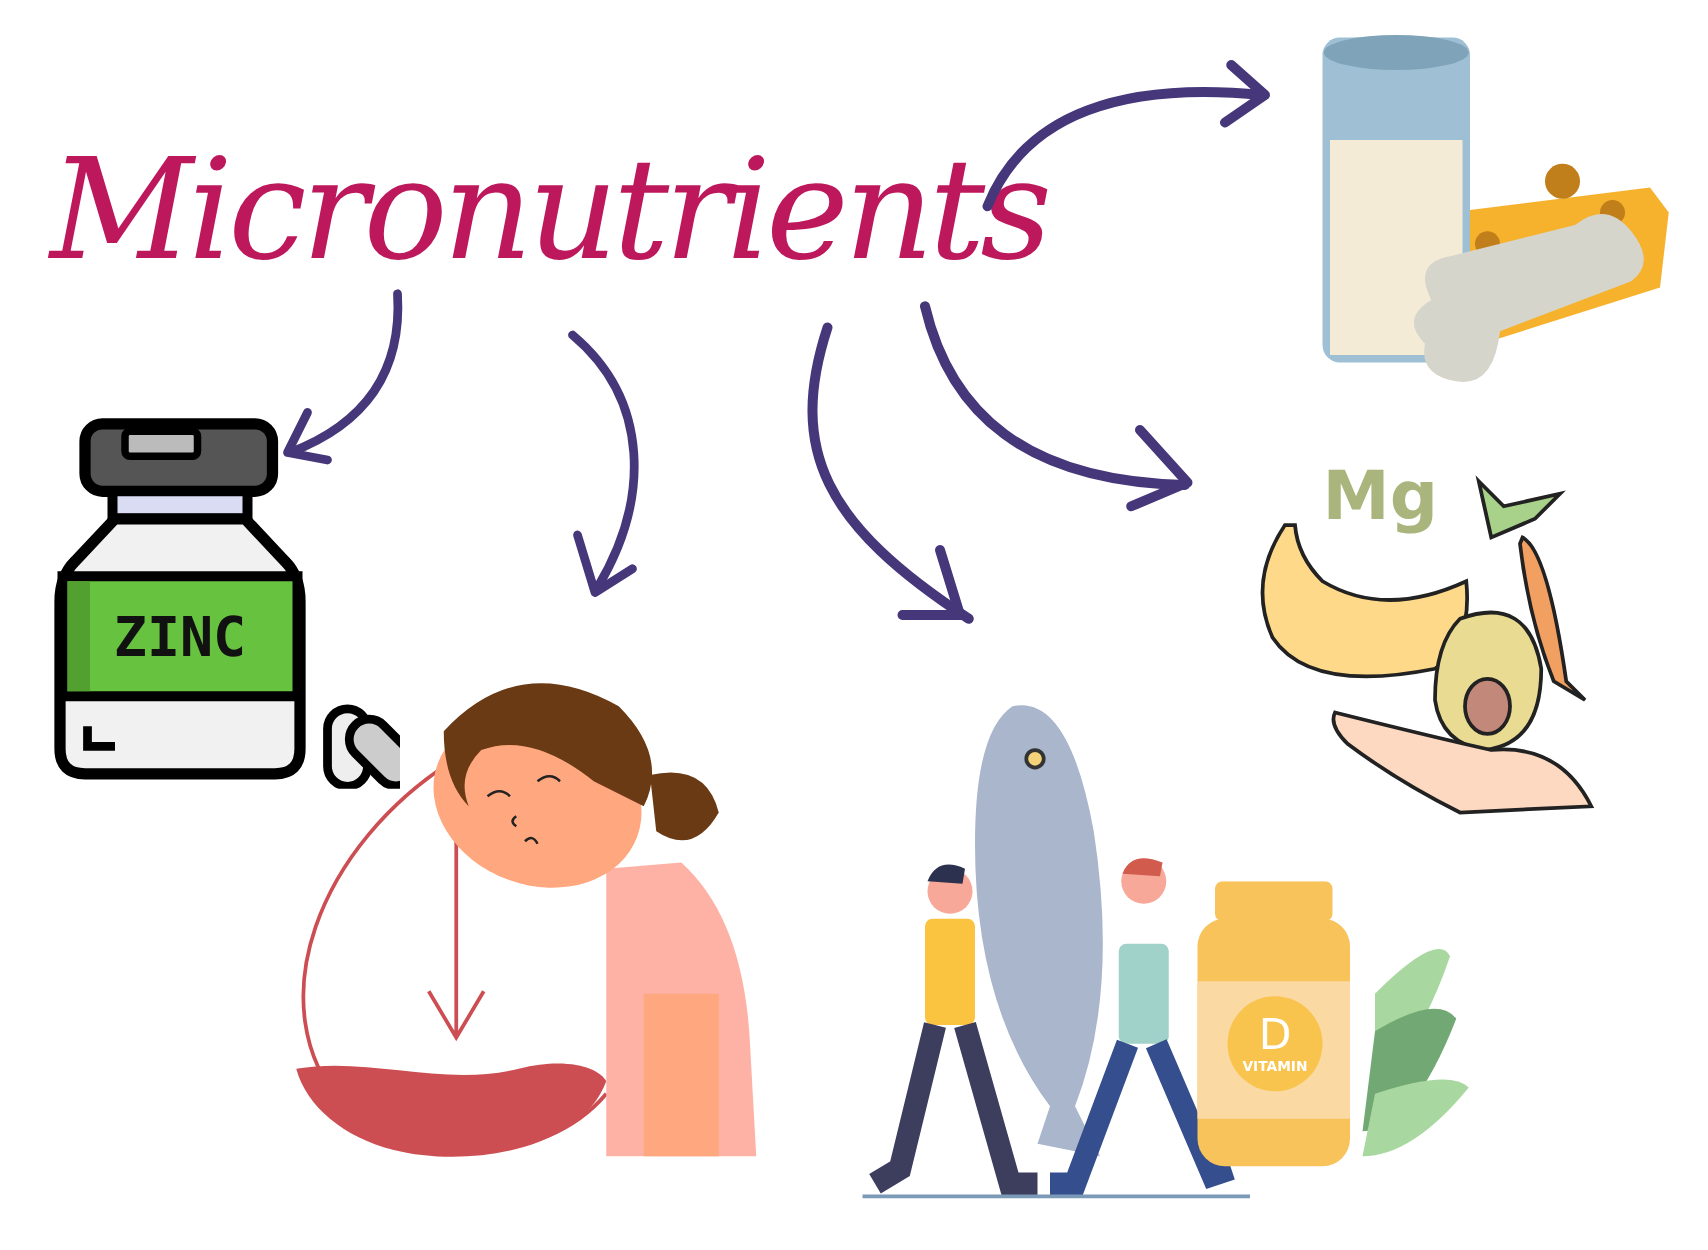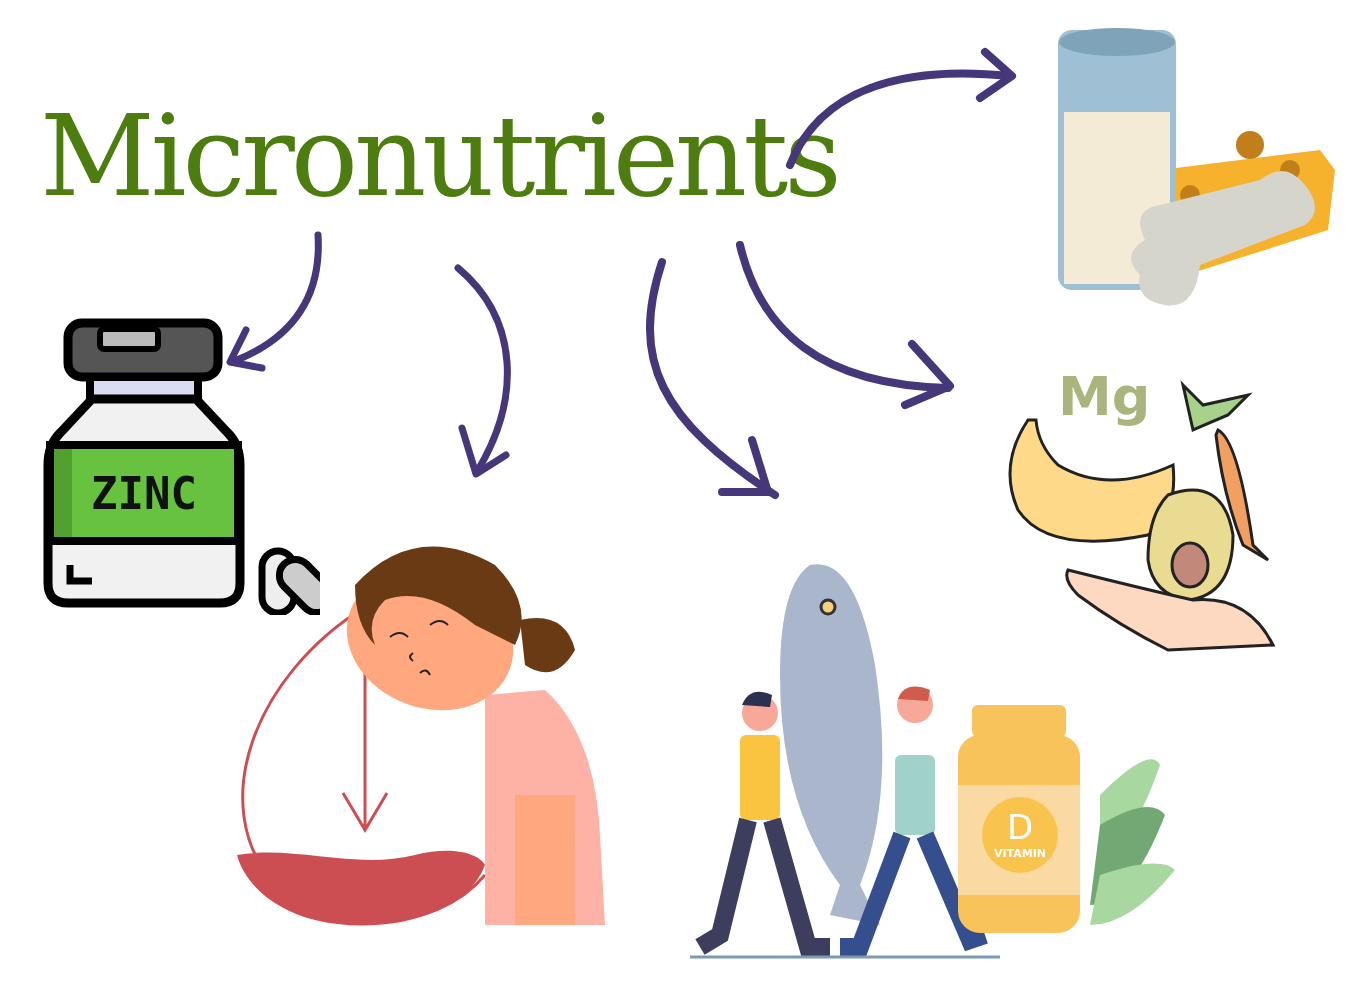--- a/index.html
+++ b/index.html
@@ -2,23 +2,23 @@
 <html><head>
 <meta charset="utf-8">
 <style>
   html, body { margin: 0; padding: 0; background: #ffffff; }
   body { width: 1366px; height: 1000px; position: relative; overflow: hidden; font-family: "DejaVu Sans", sans-serif; }
   .abs { position: absolute; }
   #title {
     left: 20px; top: 0px; width: 720px; height: 250px;
   }
   #title-text {
-    position: absolute; left: 20px; top: 100px;
-    font-family: "DejaVu Serif", serif; 
-    font-size: 112px; color: #4d7c0f; letter-spacing: -4px; line-height: 1;
+    position: absolute; left: 20px; top: 112px;
+    font-family: "DejaVu Serif", serif; font-style: italic;
+    font-size: 112px; color: #be185d; letter-spacing: -4px; line-height: 1;
   }
   svg { display: block; }
   .arrow path { fill: none; stroke-linecap: round; stroke-linejoin: round; }
 </style>
 </head>
 <body>
 
 <div class="abs" id="title">
   <div id="title-text">Micronutrients</div>
 </div>
@@ -39,21 +39,21 @@
   <g>
     <path d="M740 245 C 760 330, 820 385, 948 388" stroke="#45377a" stroke-width="8"></path>
     <path d="M912 344 L 950 386 L 905 405" stroke="#45377a" stroke-width="8"></path>
   </g>
   <g>
     <path d="M790 165 C 820 90, 900 65, 1010 76" stroke="#45377a" stroke-width="8"></path>
     <path d="M985 52 L 1012 76 L 980 98" stroke="#45377a" stroke-width="8"></path>
   </g>
 </svg>
 
-<div class="abs" style="left:40px;top:315px;width:280px;height:300px;">
+<div class="abs" style="left:40px;top:331px;width:280px;height:300px;">
   <svg width="280" height="300">
     <rect x="28" y="8" width="150" height="54" rx="14" fill="#555" stroke="#000" stroke-width="9"></rect>
     <rect x="60" y="14" width="58" height="20" rx="4" fill="#bbb" stroke="#000" stroke-width="6"></rect>
     <rect x="50" y="62" width="108" height="22" fill="#dadcf3" stroke="#000" stroke-width="8"></rect>
     <path d="M52 84 L 20 118 Q 8 130 8 150 L 8 268 Q 8 288 28 288 L 180 288 Q 200 288 200 268 L 200 150 Q 200 130 188 118 L 156 84 Z" fill="#f1f1f1" stroke="#000" stroke-width="9"></path>
     <rect x="10" y="130" width="188" height="96" fill="#66c23f" stroke="#000" stroke-width="8"></rect>
     <rect x="14" y="134" width="18" height="88" fill="#52a030"></rect>
     <text x="104" y="194" text-anchor="middle" font-size="44" font-weight="bold" fill="#111" font-family="DejaVu Sans Mono, monospace">ZINC</text>
     <path d="M30 250 L 30 266 L 52 266" fill="none" stroke="#000" stroke-width="7"></path>
     <rect x="222" y="236" width="32" height="62" rx="16" fill="#eee" stroke="#000" stroke-width="7"></rect>

